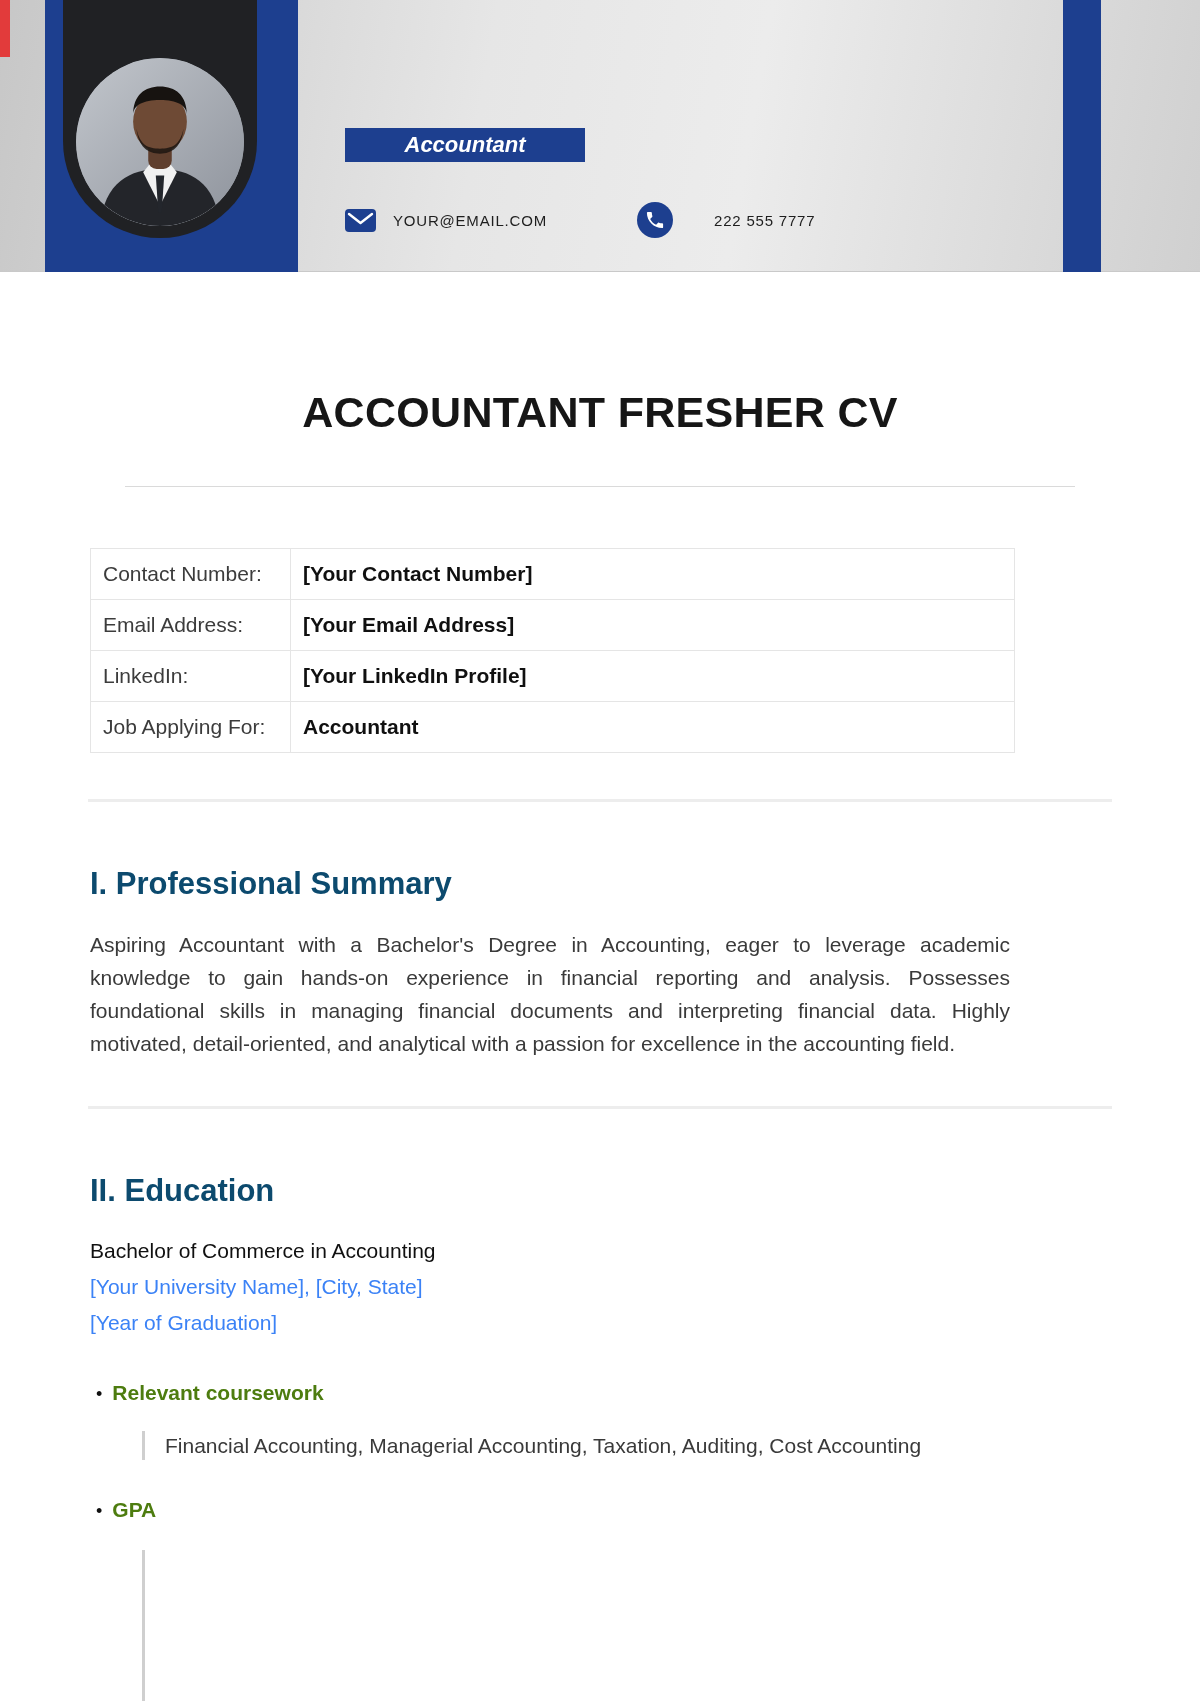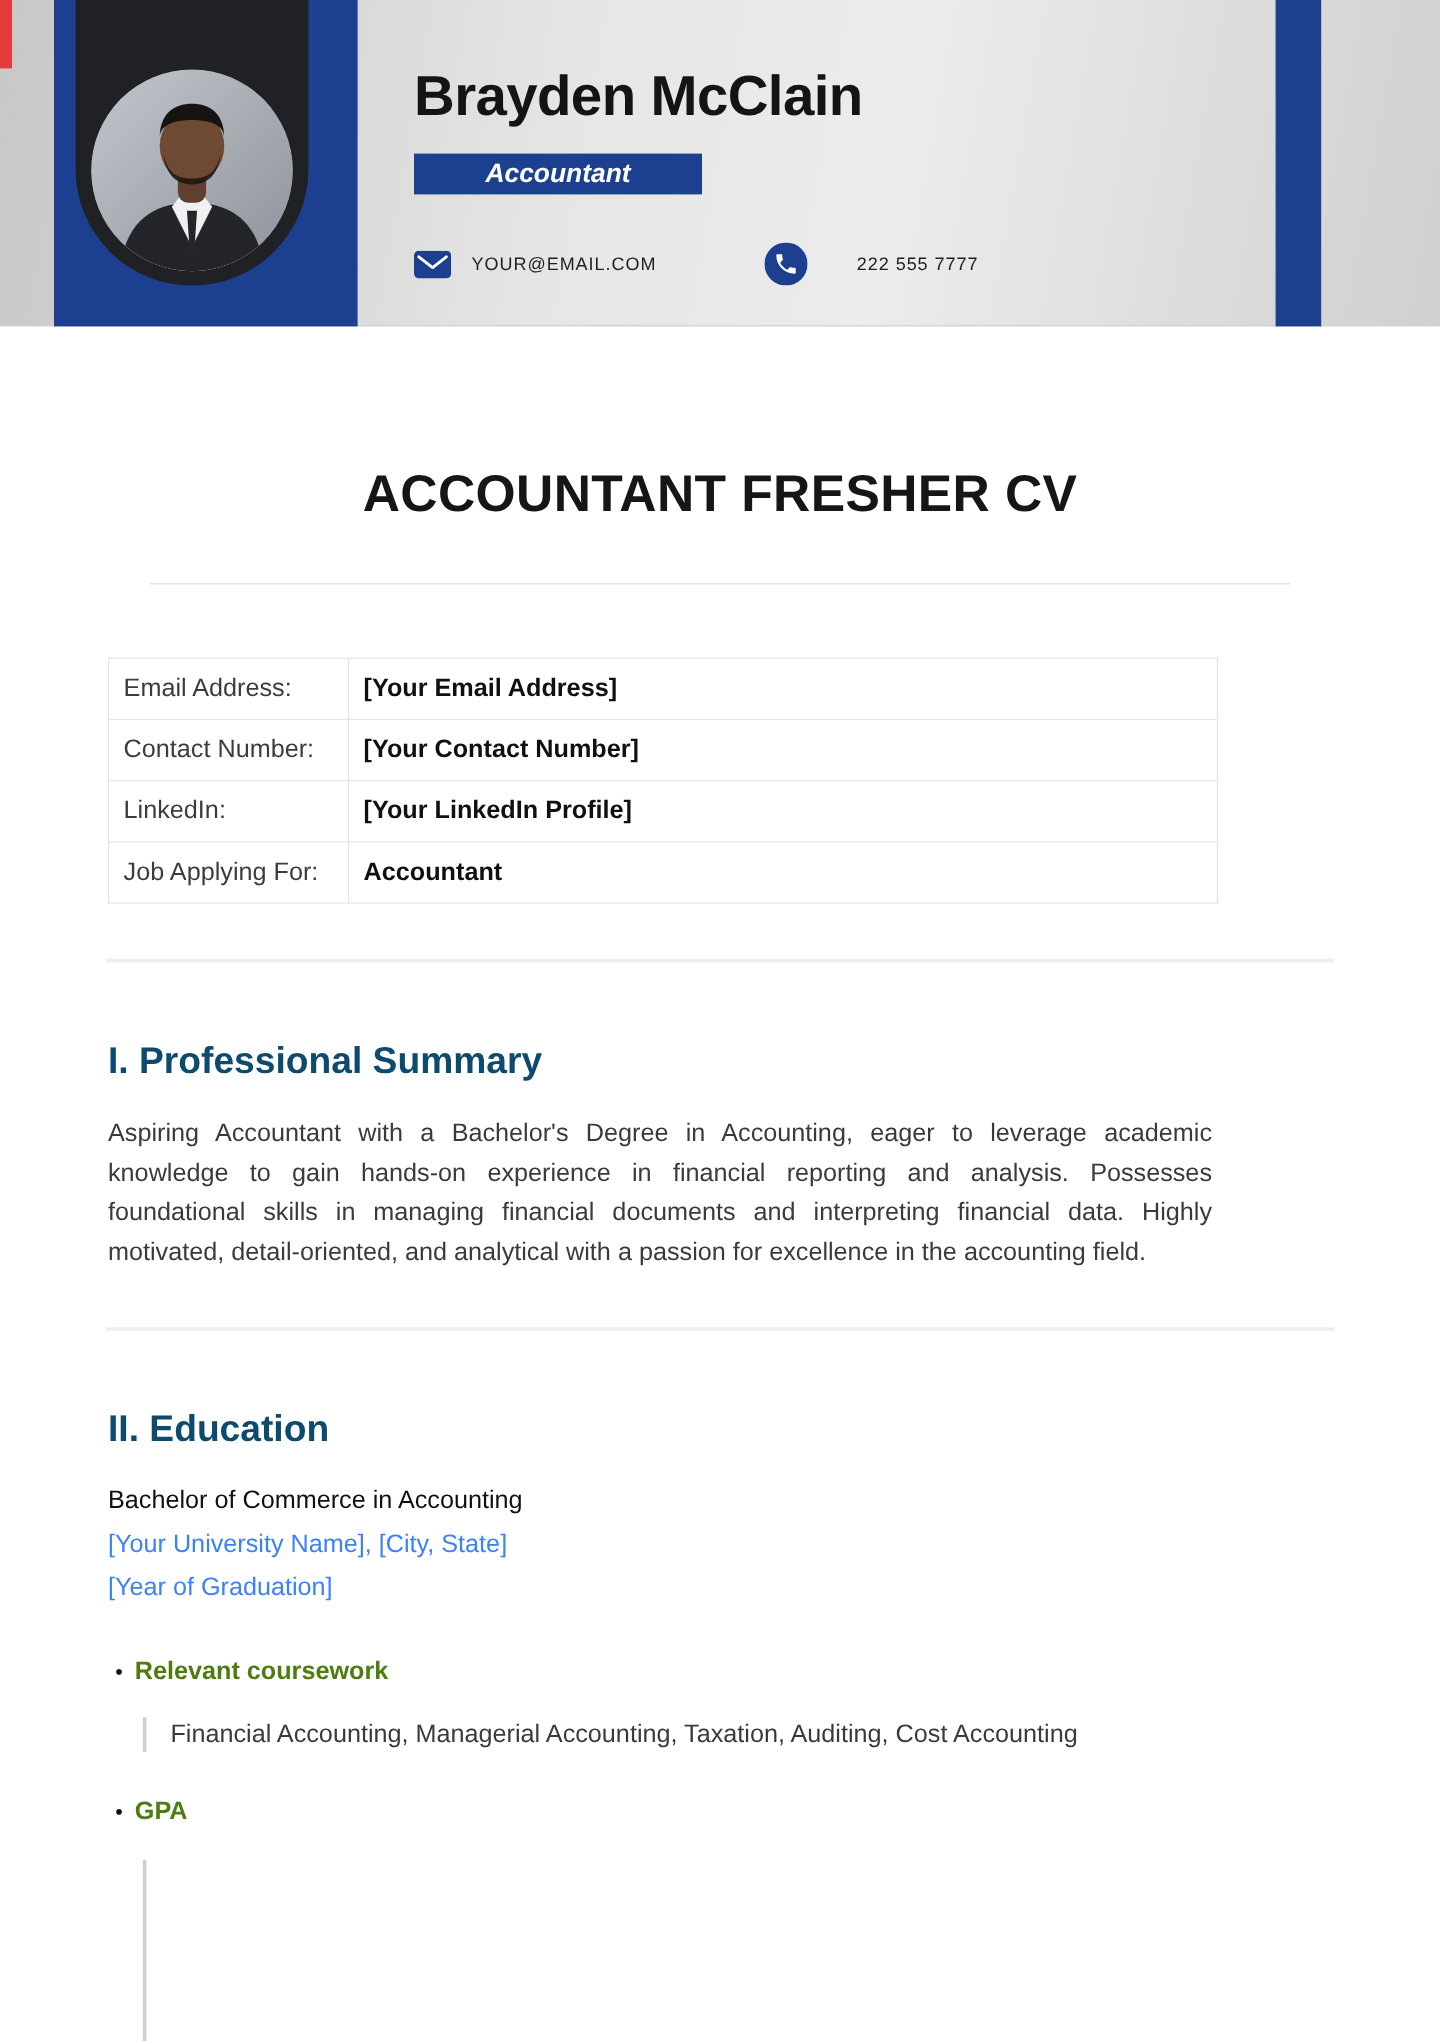--- a/index.html
+++ b/index.html
@@ -64,21 +64,21 @@
 
   .edu-degree { margin: 30px 0 0; font-size: 21px; font-weight: 400; color: #101010; }
   .edu-line { margin: 12px 0 0; font-size: 21px; color: #3b82f6; }
 
   .bullet { margin: 46px 0 0 6px; display: flex; align-items: baseline; gap: 10px; }
   .bullet.second { margin-top: 38px; }
   .bullet-marker { font-size: 18px; color: #101010; }
   .bullet-label { font-size: 21px; font-weight: 700; color: #4d7c0f; }
 
   .quote {
-    margin: 26px 0 0 29px; padding-left: 20px;
+    margin: 26px 0 0 52px; padding-left: 20px;
     border-left: 3px solid #cfcfcf;
     font-size: 21px; line-height: 29px; color: #3a3a3a;
   }
   .quote.cutoff { margin-top: 28px; min-height: 160px; }
 </style>
 </head>
 <body>
 
 <div class="page">
 
@@ -106,21 +106,20 @@
               <ellipse cx="50" cy="38" rx="16" ry="18" fill="#6e4a35"></ellipse>
               <path d="M34 34 C34 22 41 17 50 17 C59 17 66 22 66 34 C66 28 60 25 50 25 C40 25 34 28 34 34 Z" fill="#171310"></path>
               <path d="M36 42 C37 53 43 57 50 57 C57 57 63 53 64 42 C62 52 57 54 50 54 C43 54 38 52 36 42 Z" fill="#1c1511" opacity="0.85"></path>
             </g>
           </svg>
         </div>
       </div>
     </div>
     <div class="navy-stripe-right"></div>
 
-    <h1 class="person-name">Brayden McClain</h1>
     <div class="role-badge">Accountant</div>
 
     <div class="contact email">
       <span class="icon-wrap">
         <svg width="31" height="23" viewBox="0 0 31 23" aria-hidden="true">
           <rect x="0" y="0" width="31" height="23" rx="4" fill="#1d3f8f"></rect>
           <path d="M4 5 L15.5 14 L27 5" fill="none" stroke="#ffffff" stroke-width="2.4" stroke-linecap="round" stroke-linejoin="round"></path>
         </svg>
       </span>
       <span class="contact-text">YOUR@EMAIL.COM</span>
@@ -140,26 +139,26 @@
   </header>
 
   <main class="doc-main">
 
     <h2 class="doc-title">ACCOUNTANT FRESHER CV</h2>
     <hr class="title-rule">
 
     <table class="info-table">
       <tbody>
         <tr>
+          <td class="info-label">Contact Number:</td>
+          <td class="info-value">[Your Contact Number]</td>
+        </tr>
+        <tr>
           <td class="info-label">Email Address:</td>
           <td class="info-value">[Your Email Address]</td>
-        </tr>
-        <tr>
-          <td class="info-label">Contact Number:</td>
-          <td class="info-value">[Your Contact Number]</td>
         </tr>
         <tr>
           <td class="info-label">LinkedIn:</td>
           <td class="info-value">[Your LinkedIn Profile]</td>
         </tr>
         <tr>
           <td class="info-label">Job Applying For:</td>
           <td class="info-value">Accountant</td>
         </tr>
       </tbody>

